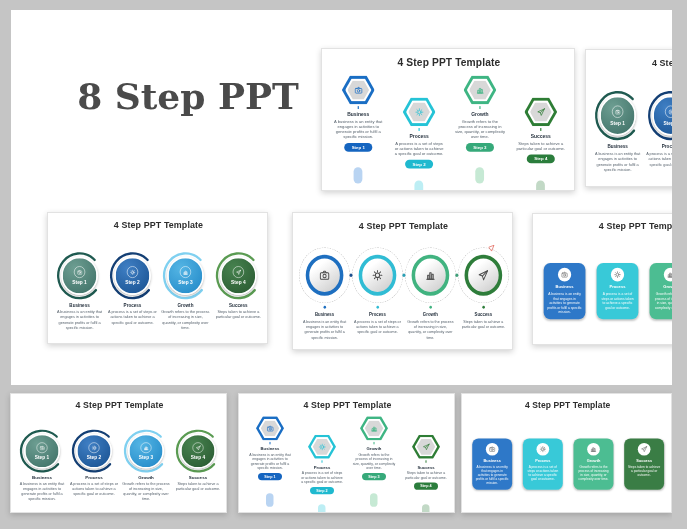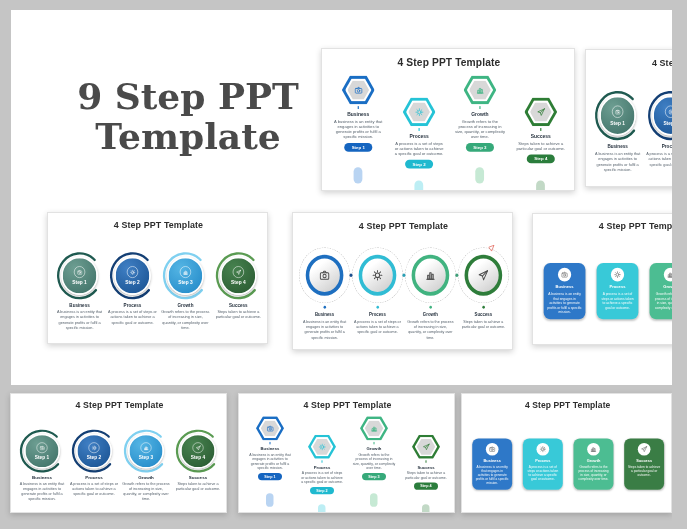--- a/index.html
+++ b/index.html
@@ -52,22 +52,21 @@
            display:flex;align-items:center;justify-content:center;flex:none;}
   .c-hd{color:#fff;font-size:8px;font-weight:700;margin-top:6px;}
   .c-ds{color:#fff;font-size:6.5px;line-height:1.32;margin-top:4px;padding:0 7px;opacity:.96;}
 </style>
 </head>
 <body>
 
 <div id="screen" style="background: rgb(197, 197, 197);">
   <div id="panel"></div>
   <div id="hero" style="color: rgb(74, 74, 74);">
-    <div>9 Step PPT</div>
-    <div>Template</div>
+    <div>8 Step PPT</div>
   </div>
   <div id="slides">
       <div class="slide" style="left: 321px; top: 48px; width: 254px; height: 143px;">
         <div class="slide-base" style="transform: scale(0.585, 0.577); background: rgb(255, 255, 255);">
           <div class="s-title" style="color:#2d2d2d">4 Step PPT Template</div>
           <div class="col" style="left:12px;top:46px;width:100px;">
       <div class="hexa" style="width:56px;height:50px;background:#1a6ec4">
         <div class="hexa" style="width:45px;height:40px;background:#fff">
           <div class="hexa" style="width:37px;height:33px;background:#d8d8d8">
                   <svg width="15" height="15" viewBox="0 0 24 24" fill="none" stroke="#1a6ec4" stroke-width="2" stroke-linecap="round" stroke-linejoin="round">

